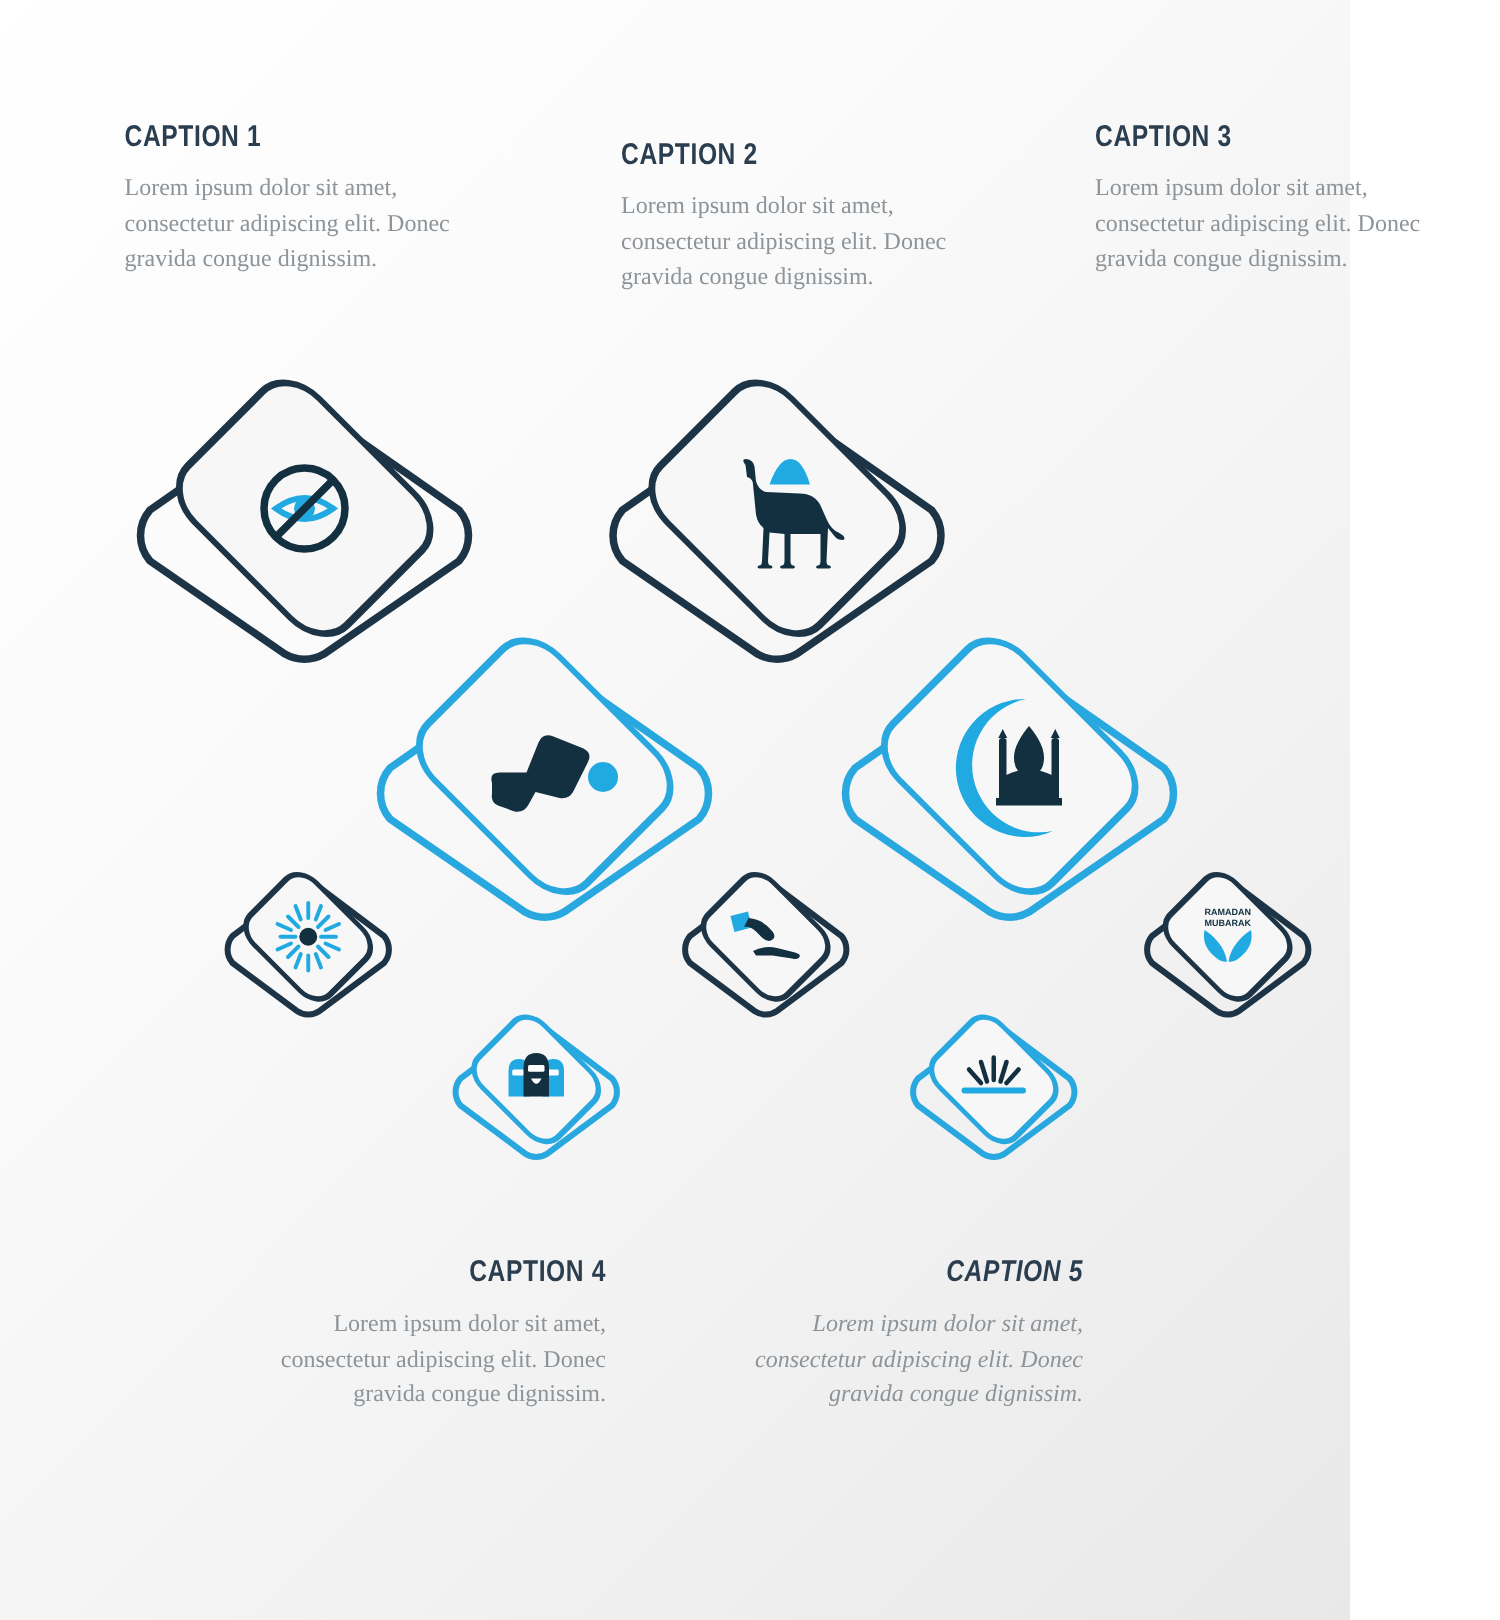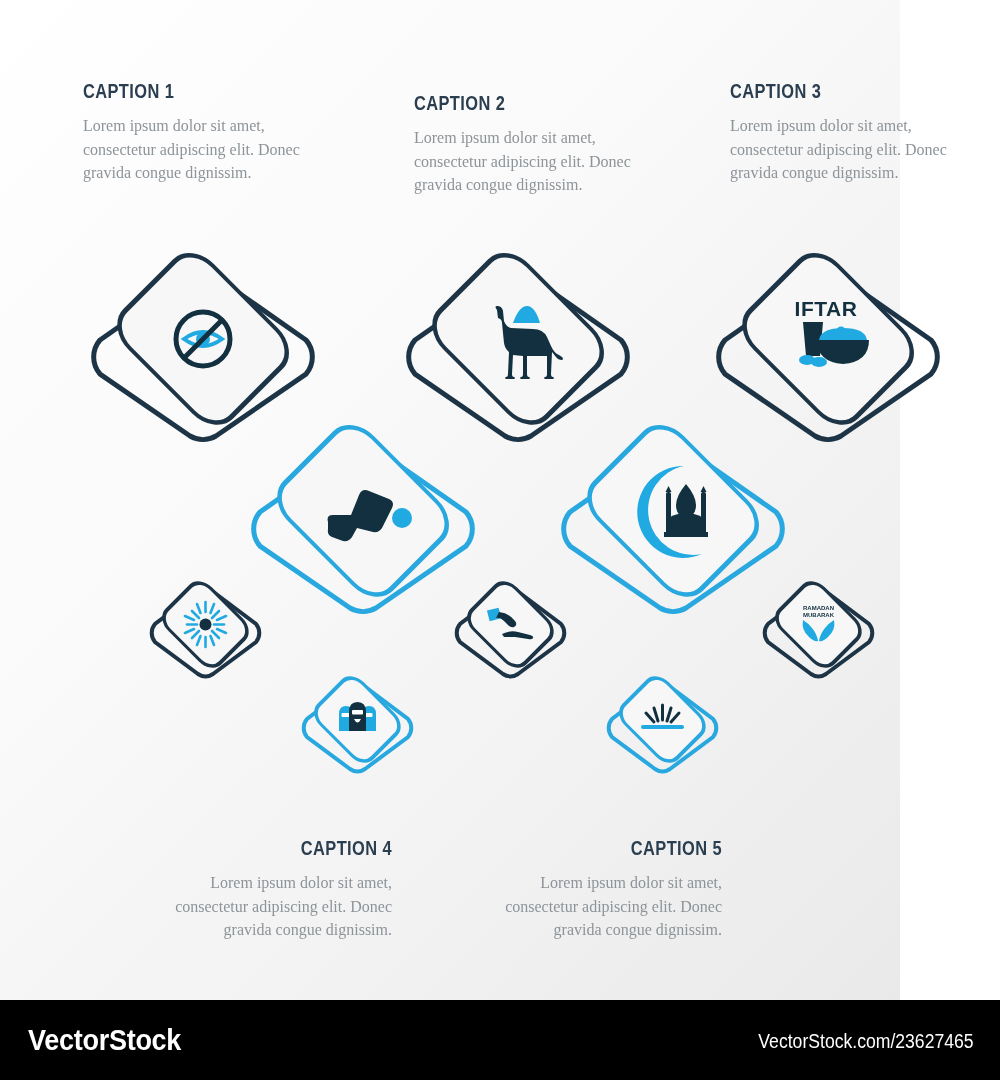--- a/index.html
+++ b/index.html
@@ -39,22 +39,22 @@
     line-height: 1.47;
     color: #8d9499;
     font-family: "Liberation Serif", "DejaVu Sans", serif;
   }
   .caption.right-align { text-align: right; }
   .caption.right-align .caption-title { transform-origin: right center; }
 
   #cap1 { left: 83px;  top: 80px; }
   #cap2 { left: 414px; top: 92px; }
   #cap3 { left: 730px; top: 80px; }
-  #cap4 { left: 142px; top: 837px; width: 250px; }
-  #cap5 { left: 472px; top: 837px; width: 250px; }
+  #cap4 { left: 154px; top: 837px; width: 250px; }
+  #cap5 { left: 472px; top: 837px; width: 250px; font-style: italic; }
 
   
   .cube {
     position: absolute;
     pointer-events: auto;
   }
   .cube svg { display: block; overflow: visible; }
 
   
   #footer {
@@ -147,45 +147,20 @@
         <rect x="50" y="36" width="150" height="150" rx="30" ry="30" transform="rotate(45 125 111) scale(1,0.78) translate(0,31)"></rect>
       </g>
 
       <g transform="translate(98,78)">
         <path d="M6 4 q-3 -4 0 -4 q5 0 6 5 l1 10 q2 6 7 7 l22 1 q10 0 14 8 l4 9 q3 7 8 9 l3 2 q2 2 0 3 q-4 0 -6 -3 l-4 -5 l-1 22 q0 3 2 3 q2 1 0 2 h-8 q-2 -1 0 -2 q2 0 2 -3 l0 -18 l-20 0 l0 18 q0 3 2 3 q2 1 0 2 h-8 q-2 -1 0 -2 q2 0 2 -3 l0 -18 l-10 -1 l-1 19 q0 3 2 3 q2 1 0 2 h-8 q-2 -1 0 -2 q2 0 2 -3 l1 -22 q-4 -3 -5 -9 l-2 -20 q0 -4 -4 -5 Z" fill="#12303f"></path>
         <path d="M22 17 q6 -17 14 -17 q8 0 13 17 Z" fill="#21aae1"></path>
       </g>
     </svg>
   </div>
 
-  <div class="cube" style="left:703px; top:228px;">
-    <svg width="250" height="240" viewBox="0 0 250 240">
-      <g fill="none" stroke="#1d3446" stroke-width="5">
-        <path d="M125 70 L228 142 A26 26 0 0 1 228 176 L138 238 A26 26 0 0 1 112 238 L22 176 A26 26 0 0 1 22 142 L125 70 Z" transform="translate(0,-30)"></path>
-      </g>
-      <g fill="#f7f7f7" stroke="#1d3446" stroke-width="5">
-        <rect x="50" y="36" width="150" height="150" rx="30" ry="30" transform="rotate(45 125 111) scale(1,0.78) translate(0,31)"></rect>
-      </g>
-
-      <g transform="translate(90,70)">
-        <text x="33" y="18" fill="#12303f" font-size="21" font-weight="700" font-family="Liberation Sans, sans-serif" text-anchor="middle" letter-spacing="0.5">IFTAR</text>
-
-        <path d="M10 24 h20 l-3 34 h-14 Z" fill="#12303f"></path>
-
-        <ellipse cx="14" cy="62" rx="8" ry="5" fill="#21aae1"></ellipse>
-        <ellipse cx="26" cy="64" rx="8" ry="5" fill="#21aae1"></ellipse>
-
-        <path d="M24 42 h52 q0 22 -26 24 q-26 -2 -26 -24 Z" fill="#12303f"></path>
-        <path d="M26 42 q2 -12 24 -12 q22 0 24 12 Z" fill="#21aae1"></path>
-        <circle cx="37" cy="36" r="4" fill="#21aae1"></circle>
-        <circle cx="48" cy="33" r="4.5" fill="#21aae1"></circle>
-        <circle cx="60" cy="36" r="4" fill="#21aae1"></circle>
-      </g>
-    </svg>
-  </div>
 
   <div class="cube" style="left:238px; top:400px;">
     <svg width="250" height="240" viewBox="0 0 250 240">
       <g fill="none" stroke="#29a8e0" stroke-width="5">
         <path d="M125 70 L228 142 A26 26 0 0 1 228 176 L138 238 A26 26 0 0 1 112 238 L22 176 A26 26 0 0 1 22 142 L125 70 Z" transform="translate(0,-30)"></path>
       </g>
       <g fill="#f7f7f7" stroke="#29a8e0" stroke-width="5">
         <rect x="50" y="36" width="150" height="150" rx="30" ry="30" transform="rotate(45 125 111) scale(1,0.78) translate(0,31)"></rect>
       </g>
 
@@ -321,18 +296,14 @@
           <line x1="54" y1="45" x2="58" y2="58"></line>
           <line x1="71" y1="45" x2="67" y2="58"></line>
           <line x1="46" y1="50" x2="54" y2="59"></line>
           <line x1="79" y1="50" x2="71" y2="59"></line>
         </g>
         <line x1="43" y1="64" x2="82" y2="64" stroke="#21aae1" stroke-width="4" stroke-linecap="round"></line>
       </g>
     </svg>
   </div>
 
-  <div id="footer">
-    <div id="brand">VectorStock</div>
-    <div id="url">VectorStock.com/23627465</div>
-  </div>
 
 </div>
 
 </body></html>

